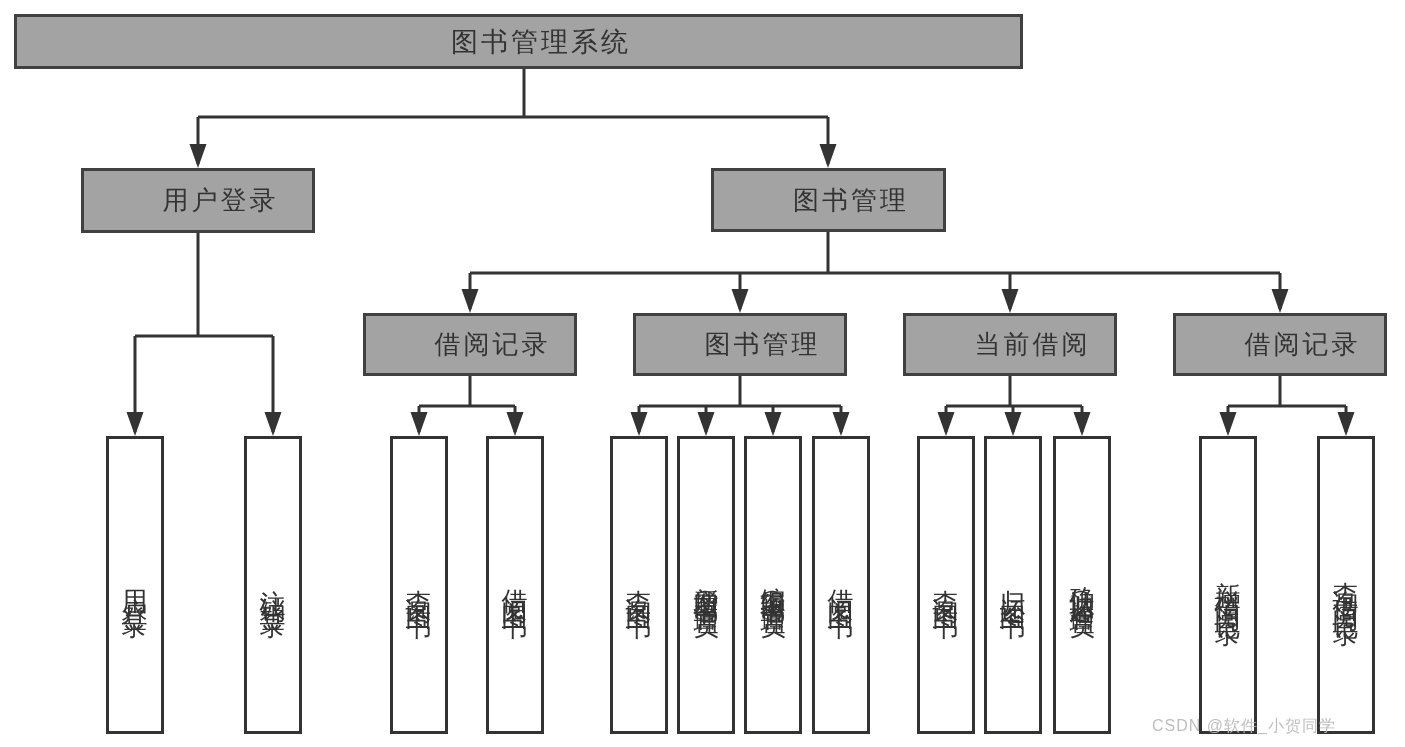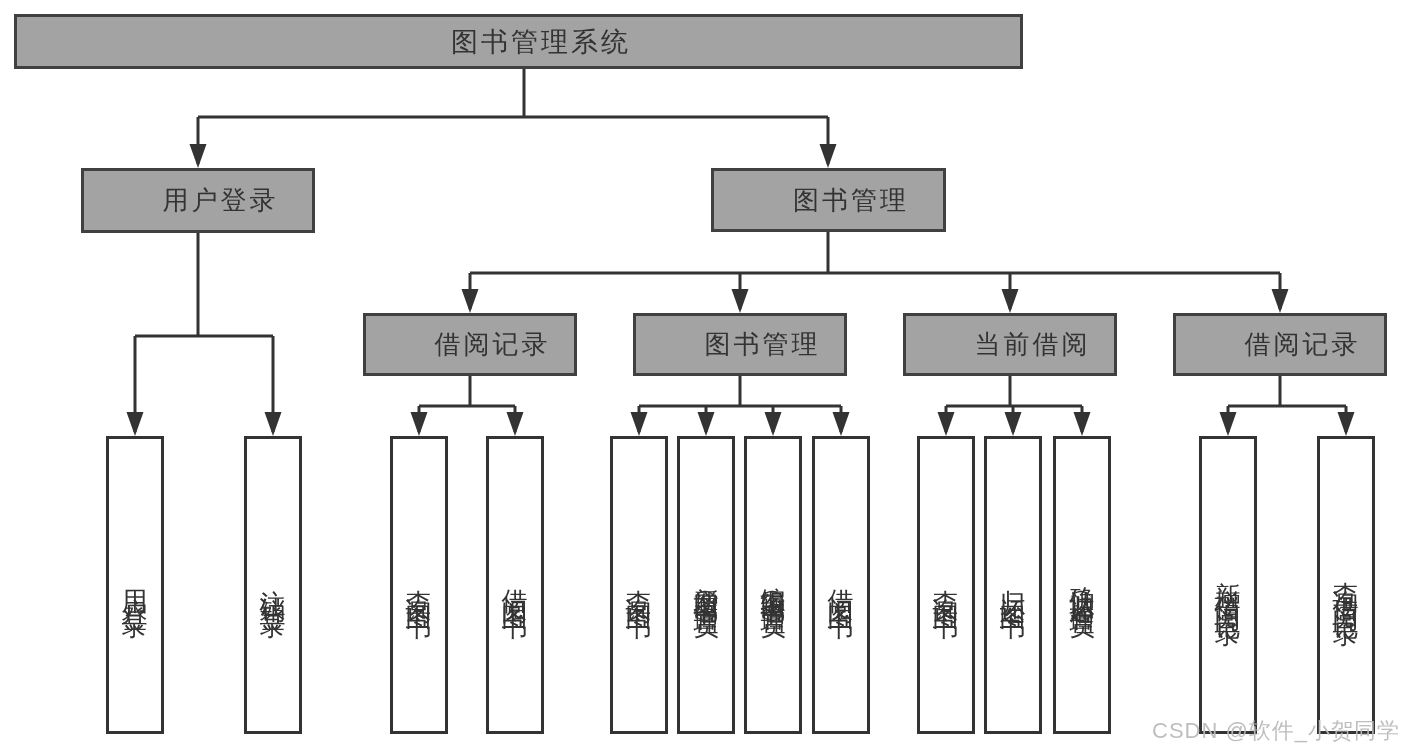--- a/index.html
+++ b/index.html
@@ -53,21 +53,21 @@
     white-space: nowrap;
   }
   .leaf .vtext.tight {
     font-size: 25px;
     letter-spacing: 4px;
   }
   .watermark {
     position: absolute;
     left: 1152px;
     top: 716px;
-    font-size: 22px;
+    font-size: 16px;
     letter-spacing: 1px;
     color: rgba(187, 187, 187, 0.95);
     white-space: nowrap;
     z-index: 10;
   }
 </style>
 </head>
 <body>
 
 <div class="canvas">

